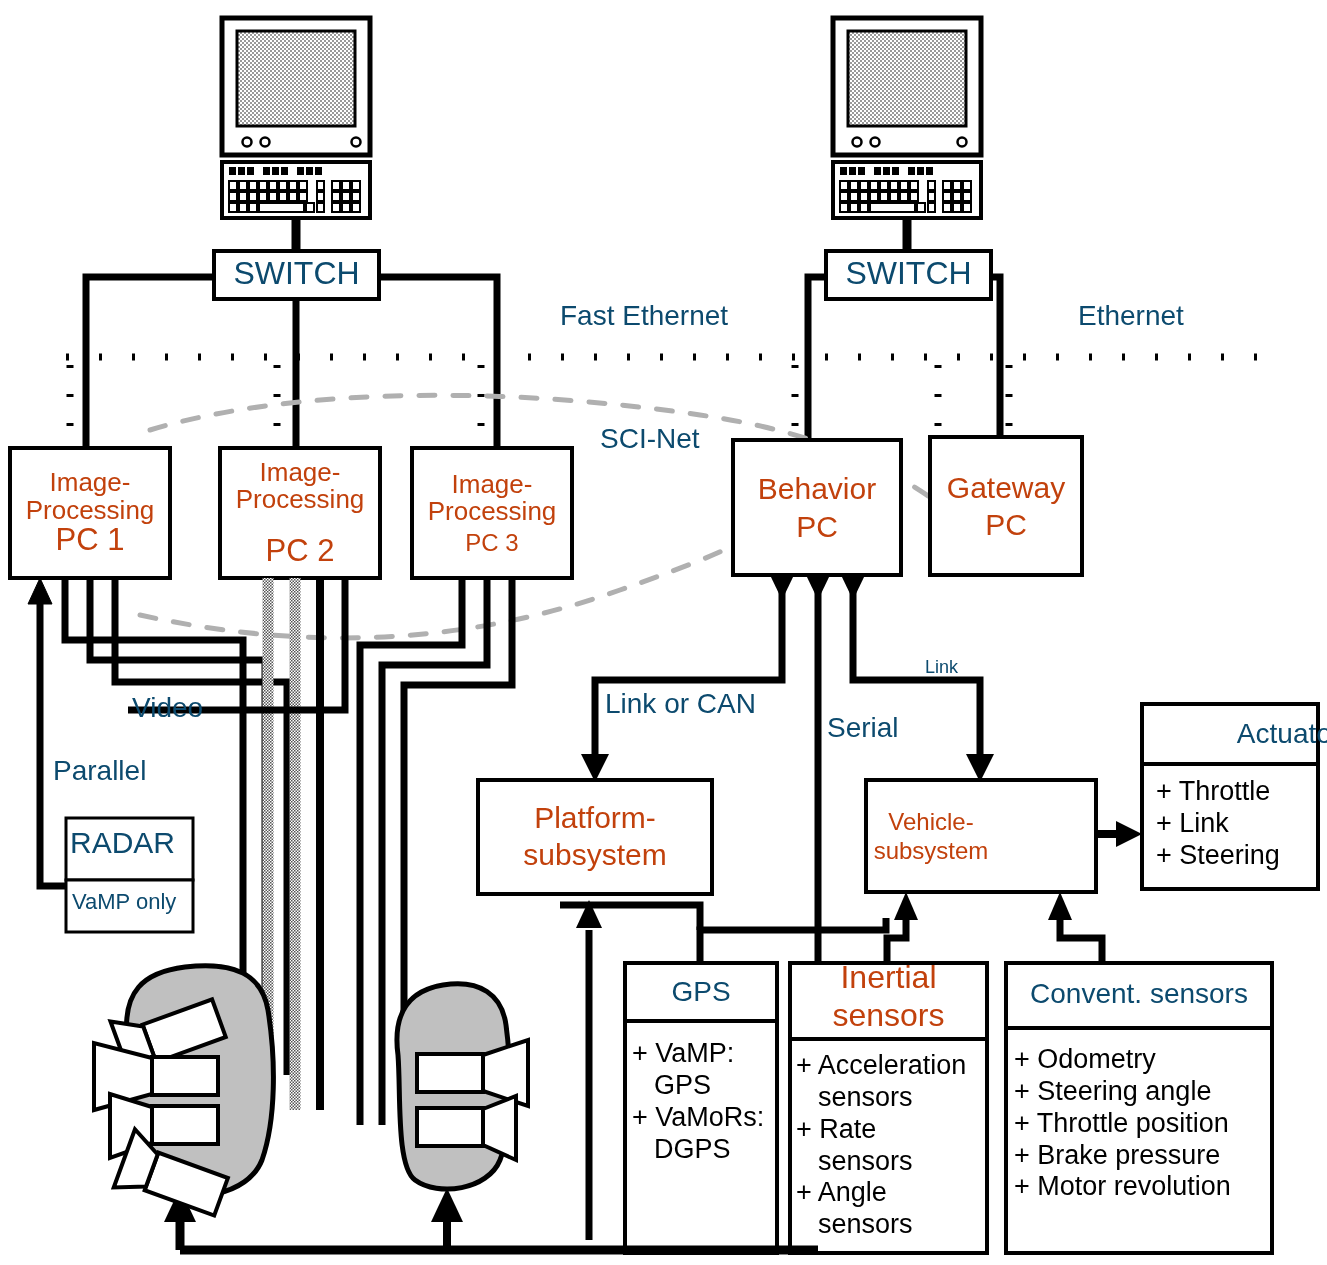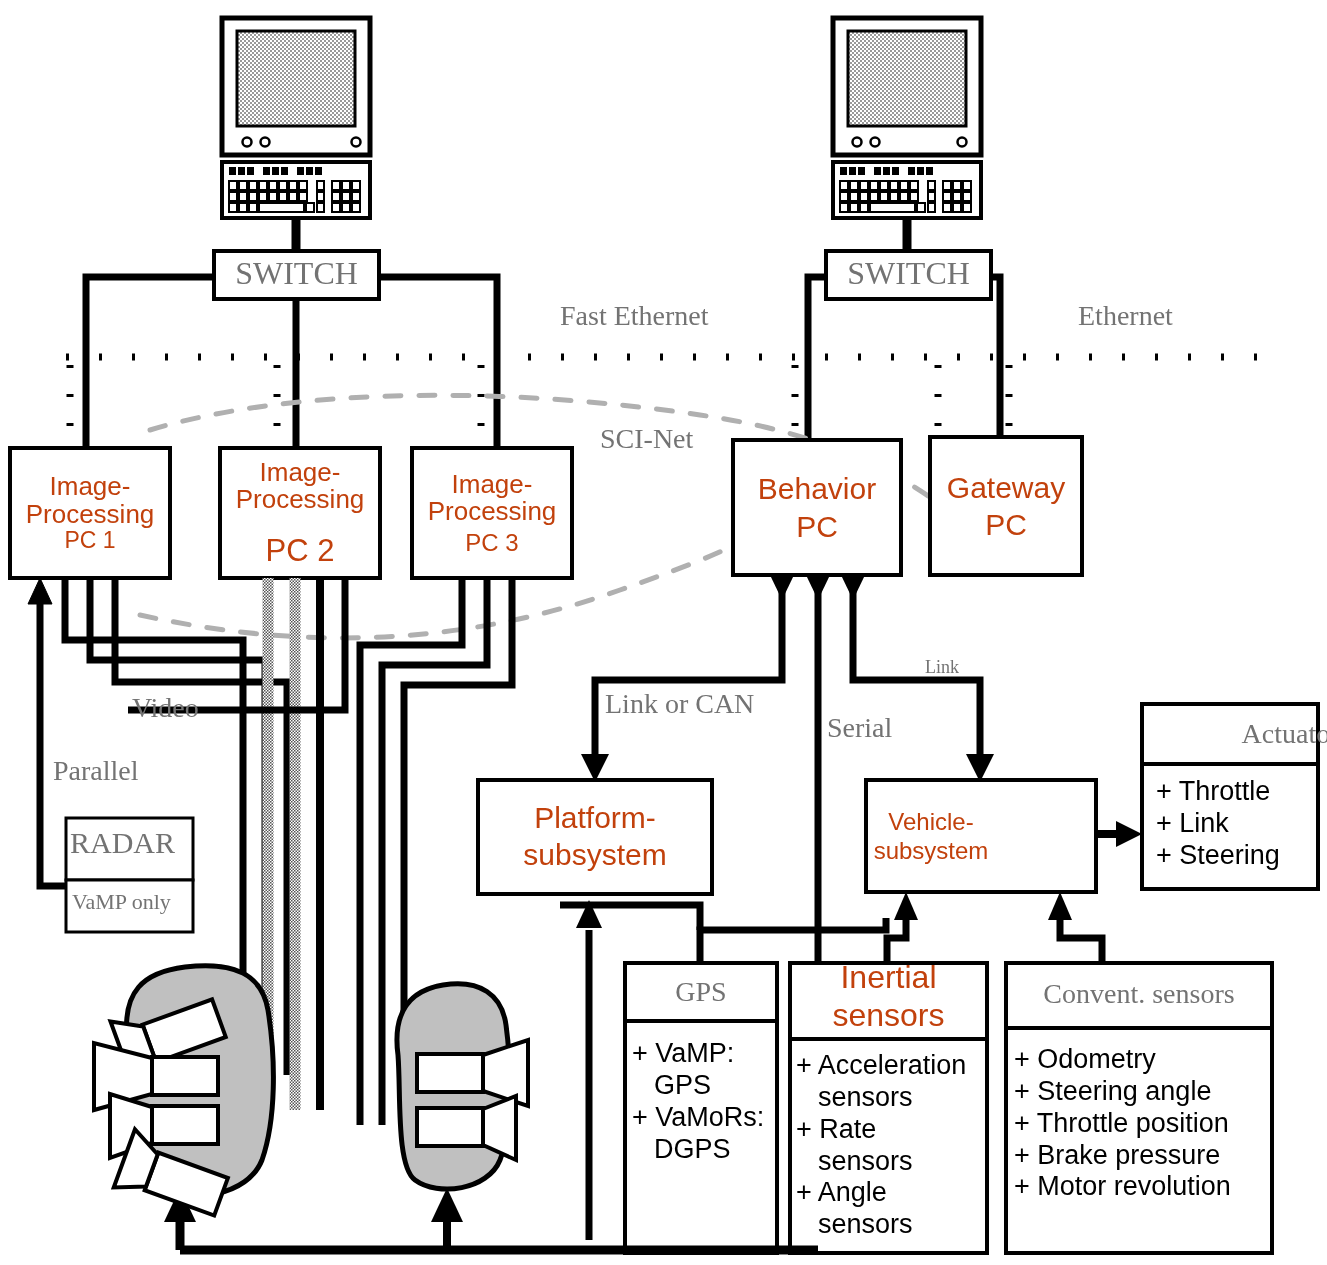--- a/index.html
+++ b/index.html
@@ -1,19 +1,19 @@
 <!DOCTYPE html>
 <html><head>
 <meta charset="utf-8">
 <style>
   html,body{margin:0;padding:0;background:#ffffff;}
   body{font-family:"Liberation Sans", sans-serif;}
   #stage{position:relative;width:1327px;height:1265px;background:#fff;overflow:hidden;}
   #stage svg{position:absolute;left:0;top:0;}
-  .lbl{position:absolute;color:#737373;font-family:Liberation Serif, serif;white-space:nowrap;}
+  .lbl{position:absolute;color:#0c4a6e;font-family:Liberation Sans, sans-serif;white-space:nowrap;}
   .boxtxt{position:absolute;display:flex;flex-direction:column;align-items:center;justify-content:center;
           text-align:center;color:#c2410c;line-height:1.06;}
   .listtxt{position:absolute;color:#000;line-height:1.18;}
 </style>
 </head>
 <body>
 
 <div id="stage">
 
 <svg width="1327" height="1265" viewBox="0 0 1327 1265">
@@ -309,21 +309,21 @@
 <div class="lbl" style="left:214px;top:255px;width:165px;text-align:center;font-size:32px;">SWITCH</div>
 <div class="lbl" style="left:826px;top:255px;width:165px;text-align:center;font-size:32px;">SWITCH</div>
 
 <div class="lbl" style="left:560px;top:300px;font-size:28px;">Fast Ethernet</div>
 <div class="lbl" style="left:1078px;top:300px;font-size:28px;">Ethernet</div>
 <div class="lbl" style="left:600px;top:423px;font-size:28px;">SCI-Net</div>
 
 <div class="boxtxt" style="left:10px;top:448px;width:160px;height:130px;font-size:26px;">
   <span>Image-</span>
   <span>Processing</span>
-  <span style="font-size:23px;">PC 1</span>
+  <span style="font-size:31px;">PC 1</span>
 </div>
 <div class="boxtxt" style="left:220px;top:448px;width:160px;height:130px;font-size:26px;">
   <span>Image-</span>
   <span>Processing</span>
   <span style="font-size:31px;margin-top:21px;">PC 2</span>
 </div>
 <div class="boxtxt" style="left:412px;top:448px;width:160px;height:130px;font-size:26px;">
   <span>Image-</span>
   <span>Processing</span>
   <span style="font-size:24px;margin-top:4px;">PC 3</span>

